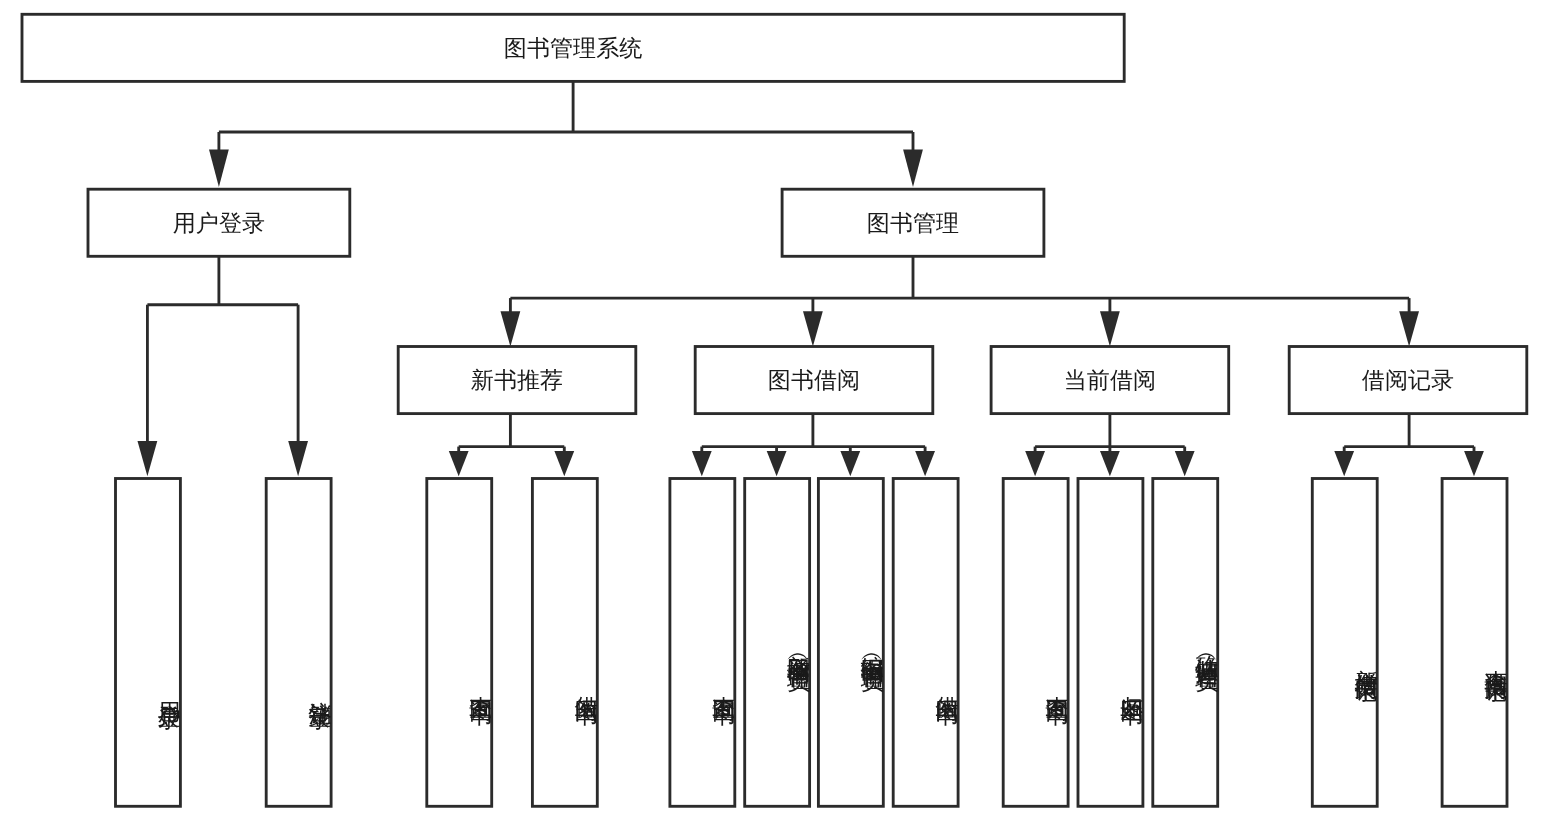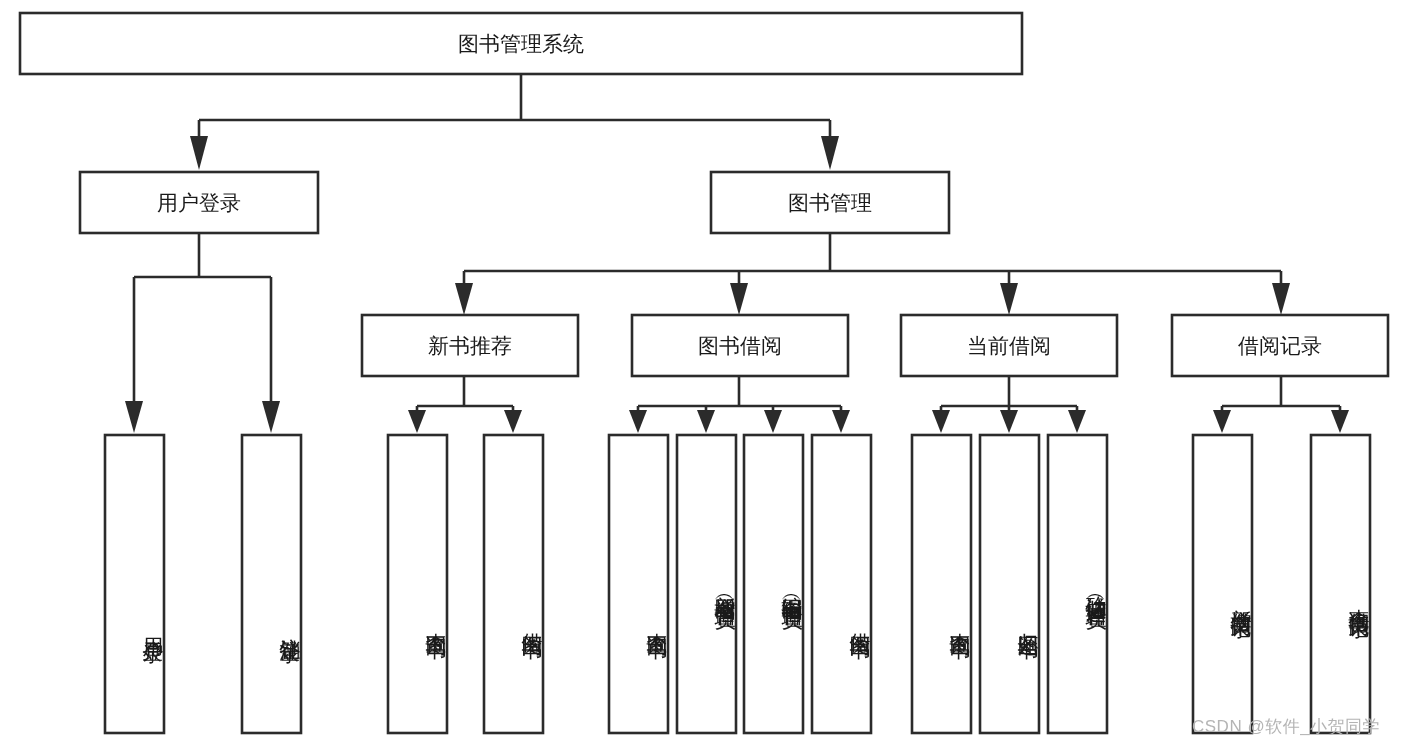--- a/index.html
+++ b/index.html
@@ -207,15 +207,14 @@
   <div class="leaf-label-wrap" style="left:744px; top:445px; width:59px; height:285px;">编辑图书（管理员）</div>
   <div class="leaf-label-wrap" style="left:812px; top:510px; width:59px; height:220px;">借阅图书</div>
 
   <div class="leaf-label-wrap" style="left:912px; top:510px; width:59px; height:220px;">查询图书</div>
   <div class="leaf-label-wrap" style="left:980px; top:510px; width:59px; height:220px;">归还图书</div>
   <div class="leaf-label-wrap" style="left:1048px; top:445px; width:59px; height:285px;">确认归还（管理员）</div>
 
   <div class="leaf-label-wrap" style="left:1193px; top:465px; width:59px; height:265px;">新增借阅记录</div>
   <div class="leaf-label-wrap" style="left:1311px; top:465px; width:59px; height:265px;">查询借阅记录</div>
 
-  <div class="watermark">CSDN @软件_小贺同学</div>
 
 </div>
 
 </body></html>

